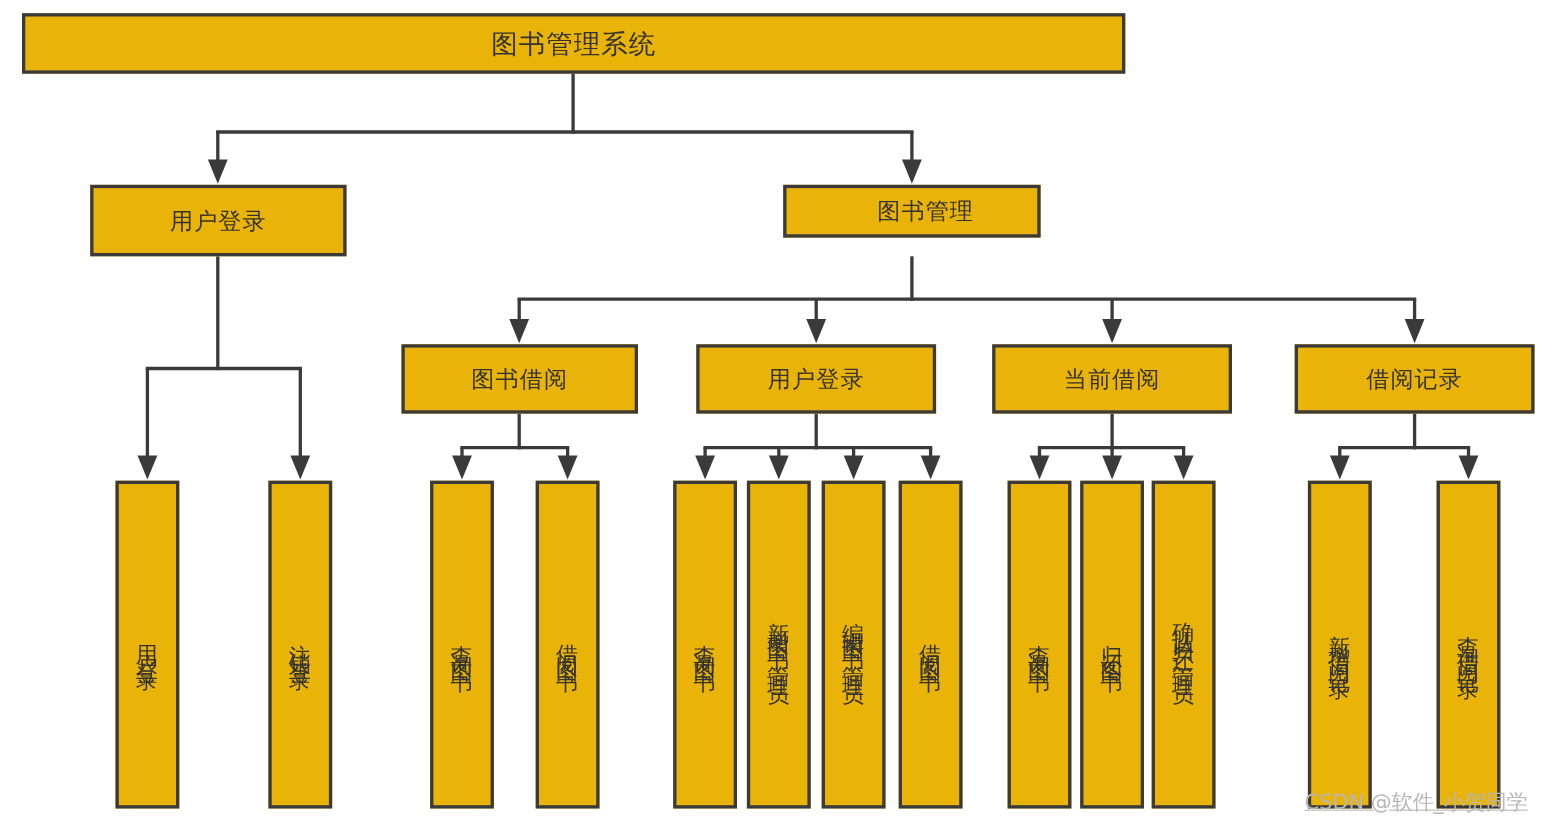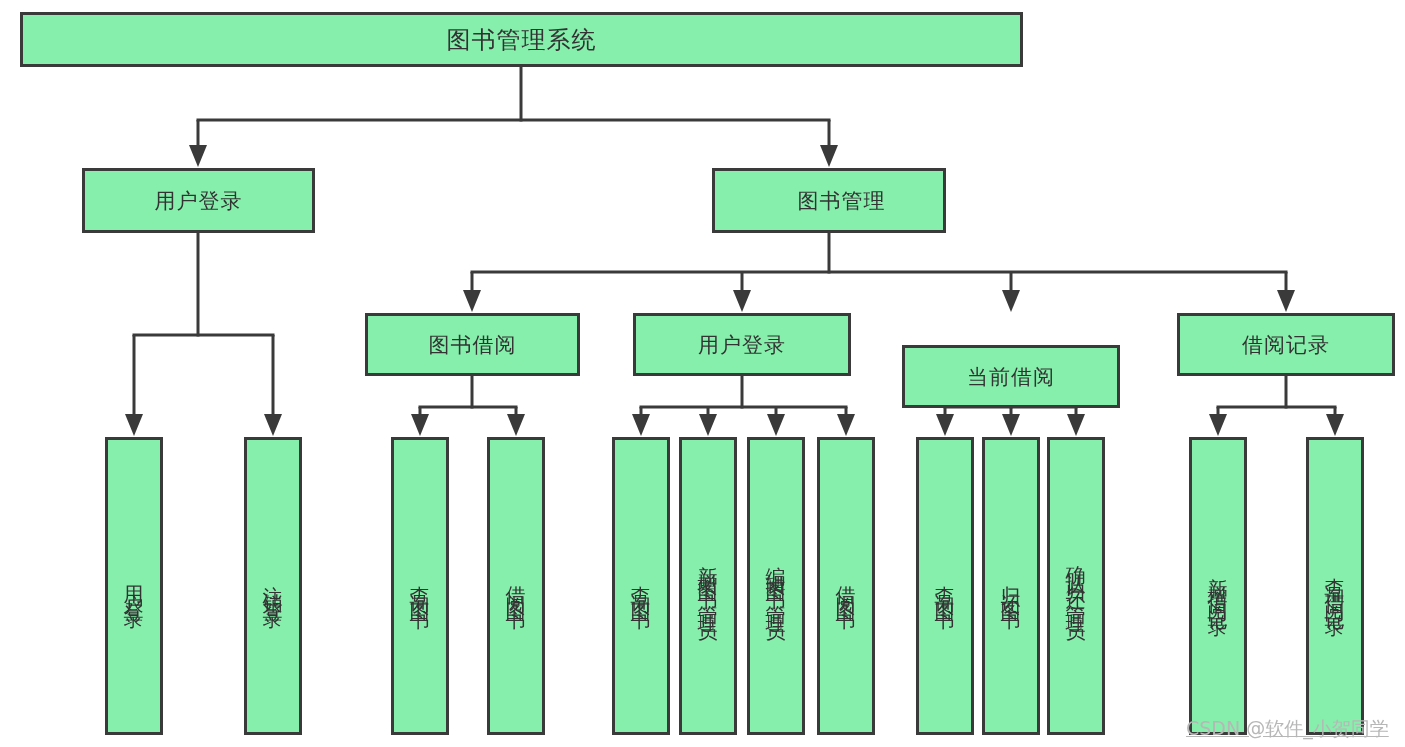--- a/index.html
+++ b/index.html
@@ -16,21 +16,21 @@
   }
   svg.connectors {
     position: absolute;
     left: 0; top: 0;
     width: 1405px; height: 747px;
     z-index: 1;
   }
   .node {
     position: absolute;
     border: 3px solid var(--line, #3a3a3a);
-    background: #86efac;
+    background: #eab308;
     color: var(--text, #333333);
     display: flex;
     align-items: center;
     justify-content: center;
     z-index: 2;
     text-align: center;
   }
   .node.root  { font-size: 24px; letter-spacing: 1px; }
   .node.lvl   { font-size: 21px; letter-spacing: 1px; }
   .node.leaf  { font-size: 20px; }
@@ -134,31 +134,31 @@
     </g>
   </svg>
 
   <div class="node root" style="left:20px; top:12px; width:1003px; height:55px;">
     <span>图书管理系统</span>
   </div>
 
   <div class="node lvl" style="left:82px; top:168px; width:233px; height:65px;">
     <span>用户登录</span>
   </div>
-  <div class="node lvl" style="left:712px; top:168px; width:234px; height:65px;padding-left:25px;">
+  <div class="node lvl" style="left:712px; top:168px; width:234px; height:48px;padding-left:25px;">
     <span>图书管理</span>
   </div>
 
   <div class="node lvl" style="left:365px; top:313px; width:215px; height:63px;">
     <span>图书借阅</span>
   </div>
   <div class="node lvl" style="left:633px; top:313px; width:218px; height:63px;">
     <span>用户登录</span>
   </div>
-  <div class="node lvl" style="left:902px; top:313px; width:218px; height:63px;margin-top:32px;">
+  <div class="node lvl" style="left:902px; top:313px; width:218px; height:63px;">
     <span>当前借阅</span>
   </div>
   <div class="node lvl" style="left:1177px; top:313px; width:218px; height:63px;">
     <span>借阅记录</span>
   </div>
 
   <div class="node leaf" style="left:105px; top:437px; width:58px; height:298px;">
     <span class="vtext">用户登录</span>
   </div>
   <div class="node leaf" style="left:244px; top:437px; width:58px; height:298px;">

